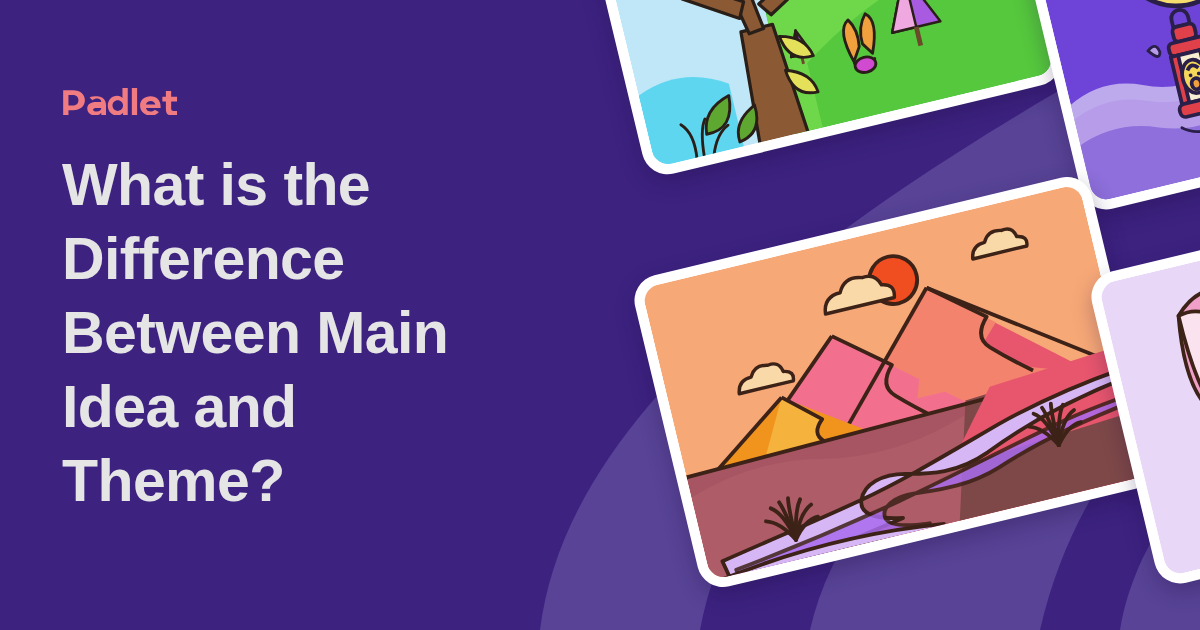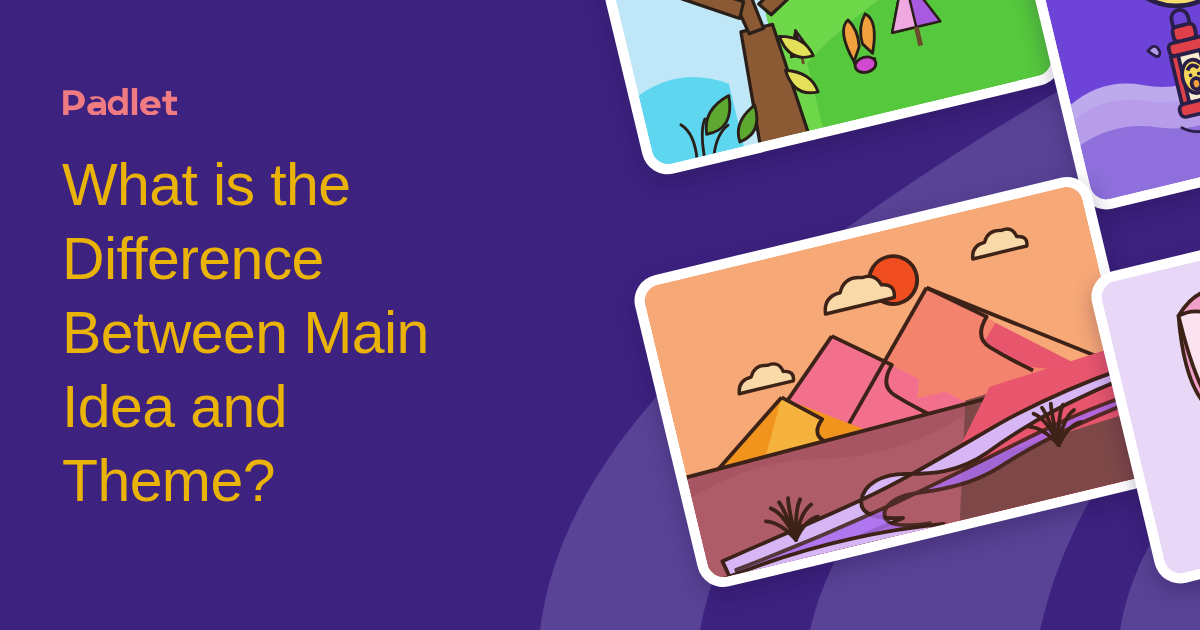--- a/index.html
+++ b/index.html
@@ -26,24 +26,24 @@
     left:62px; top:88px;
     width:520px;
     z-index:20;
   }
   .brand-logo {
     display:block;
     height:27px;
     margin-bottom:33px;
   }
   .headline {
-    color:#eab308;
+    color:#e5e5e5;
     font-size:59px;
     line-height:74px;
-    font-weight:400;
+    font-weight:700;
     letter-spacing:-0.6px;
     max-width:430px;
     white-space:pre-line;
   }
 
   
   .card {
     position:absolute;
     background:#FFFFFF;
     border-radius:26px;

